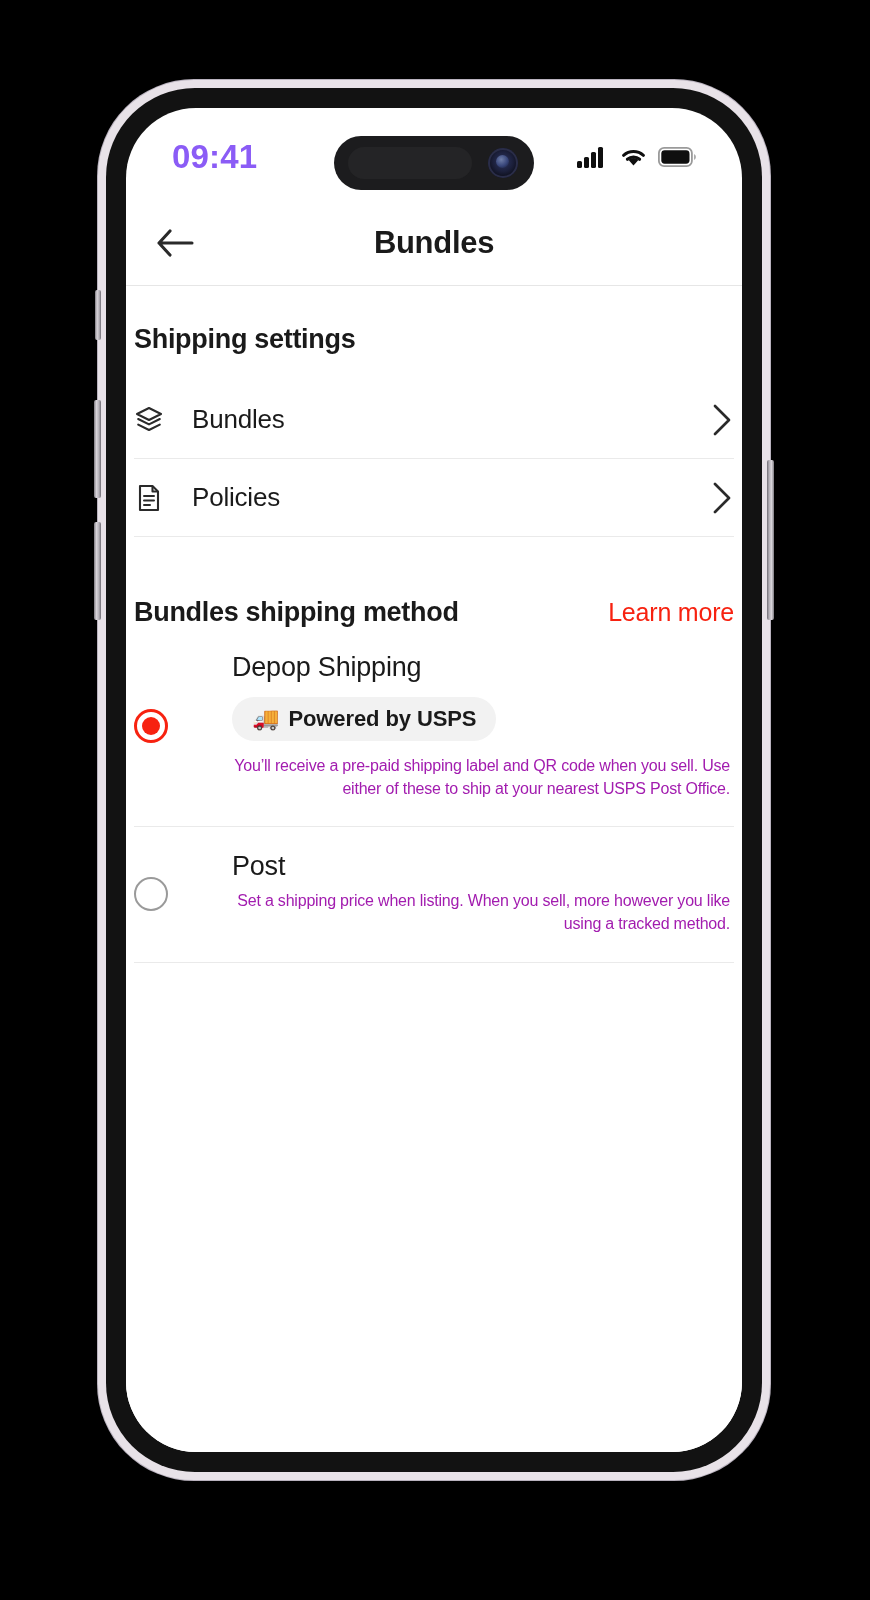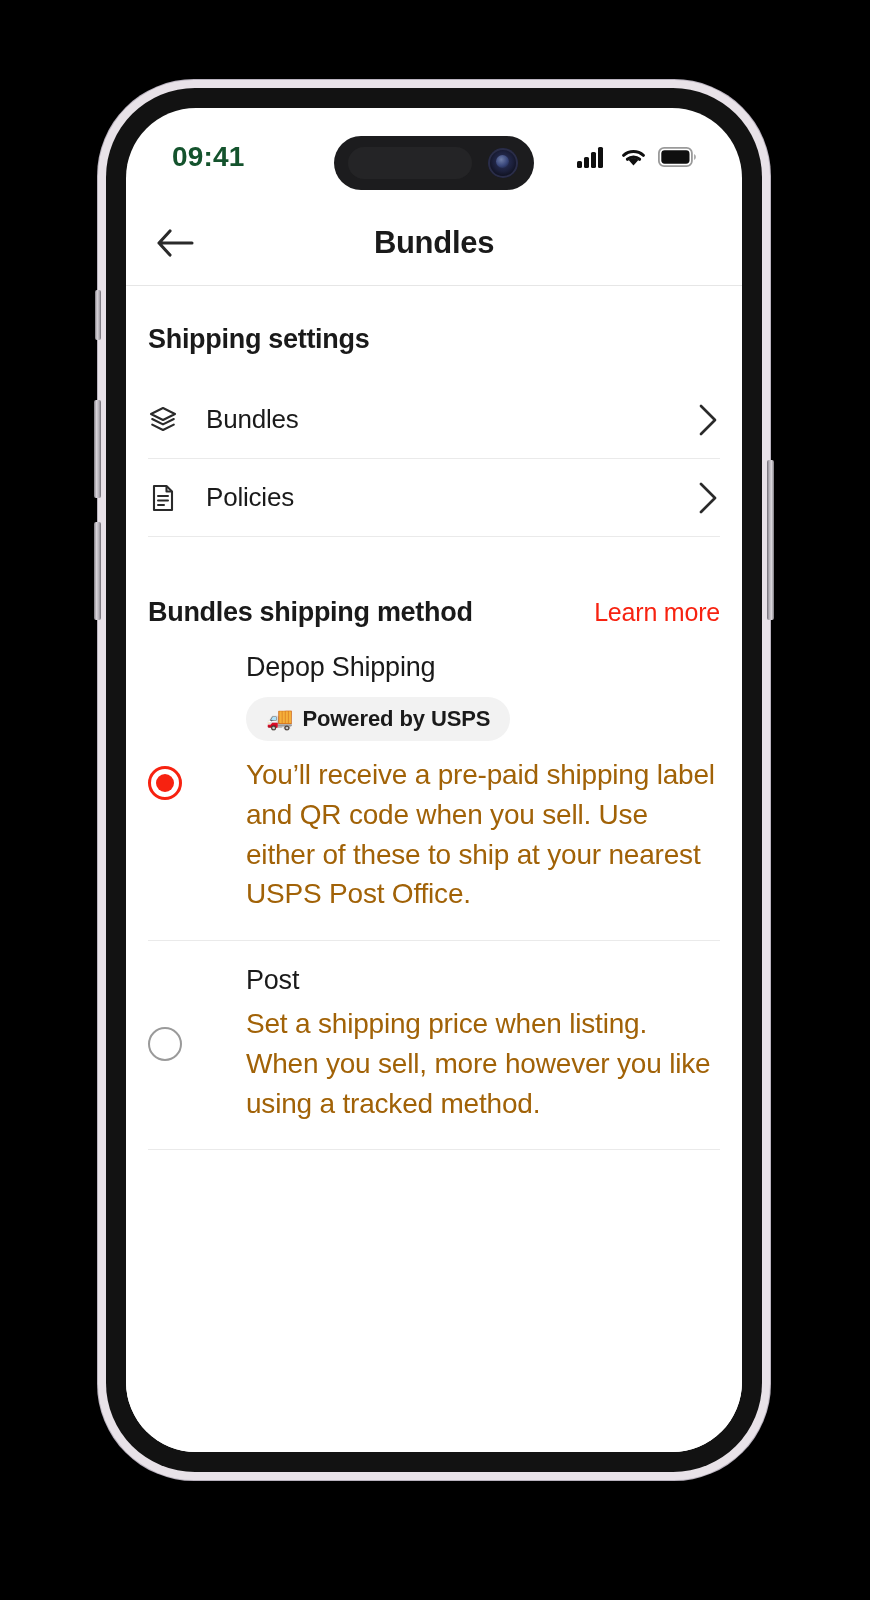--- a/index.html
+++ b/index.html
@@ -81,21 +81,21 @@
   
   #status-bar{
     position:absolute; left:0; right:0; top:0;
     height:92px;
     display:flex; align-items:center;
     justify-content:space-between;
     padding:0 46px;
     z-index:30;
   }
   #status-time{
-    font-size:28px; font-weight:700; color:#14532d;
+    font-size:33px; font-weight:700; color:#8b5cf6;
     letter-spacing:0.2px;
     padding-top:6px;
   }
   #status-icons{ display:flex; align-items:center; gap:10px; padding-top:6px; }
 
   
   #app-header{
     position:absolute; left:0; right:0; top:92px;
     height:86px;
     display:flex; align-items:center;
@@ -114,21 +114,21 @@
     width:100%; text-align:center;
     font-size:31px; font-weight:700;
     color:#1a1a1a; letter-spacing:-0.3px;
   }
 
   
   #content{
     position:absolute;
     left:0; right:0; top:178px; bottom:0;
     background:#fff;
-    padding:0 22px;
+    padding:0 8px;
     overflow:hidden;
   }
 
   .section-title{
     font-size:27px; font-weight:700;
     color:#1a1a1a; letter-spacing:-0.3px;
   }
   #shipping-settings-title{ padding:38px 0 26px 0; }
 
   .settings-row{
@@ -190,23 +190,24 @@
     border-radius:50%;
     background:#F72210;
   }
   .option-body{ flex:1; padding-right:4px; }
   .option-title{
     font-size:27px; color:#1a1a1a;
     letter-spacing:-0.2px;
     margin-bottom:8px;
   }
   .option-desc{
-    font-size:28px; color:#a16207;
+    font-size:16px; color:#a21caf;
     line-height:1.42;
     letter-spacing:-0.2px;
+    text-align:right;
   }
 
   #usps-badge{
     display:inline-flex;
     align-items:center; gap:9px;
     background:#f2f2f2;
     border-radius:22px;
     padding:9px 20px;
     margin:6px 0 14px 0;
   }

